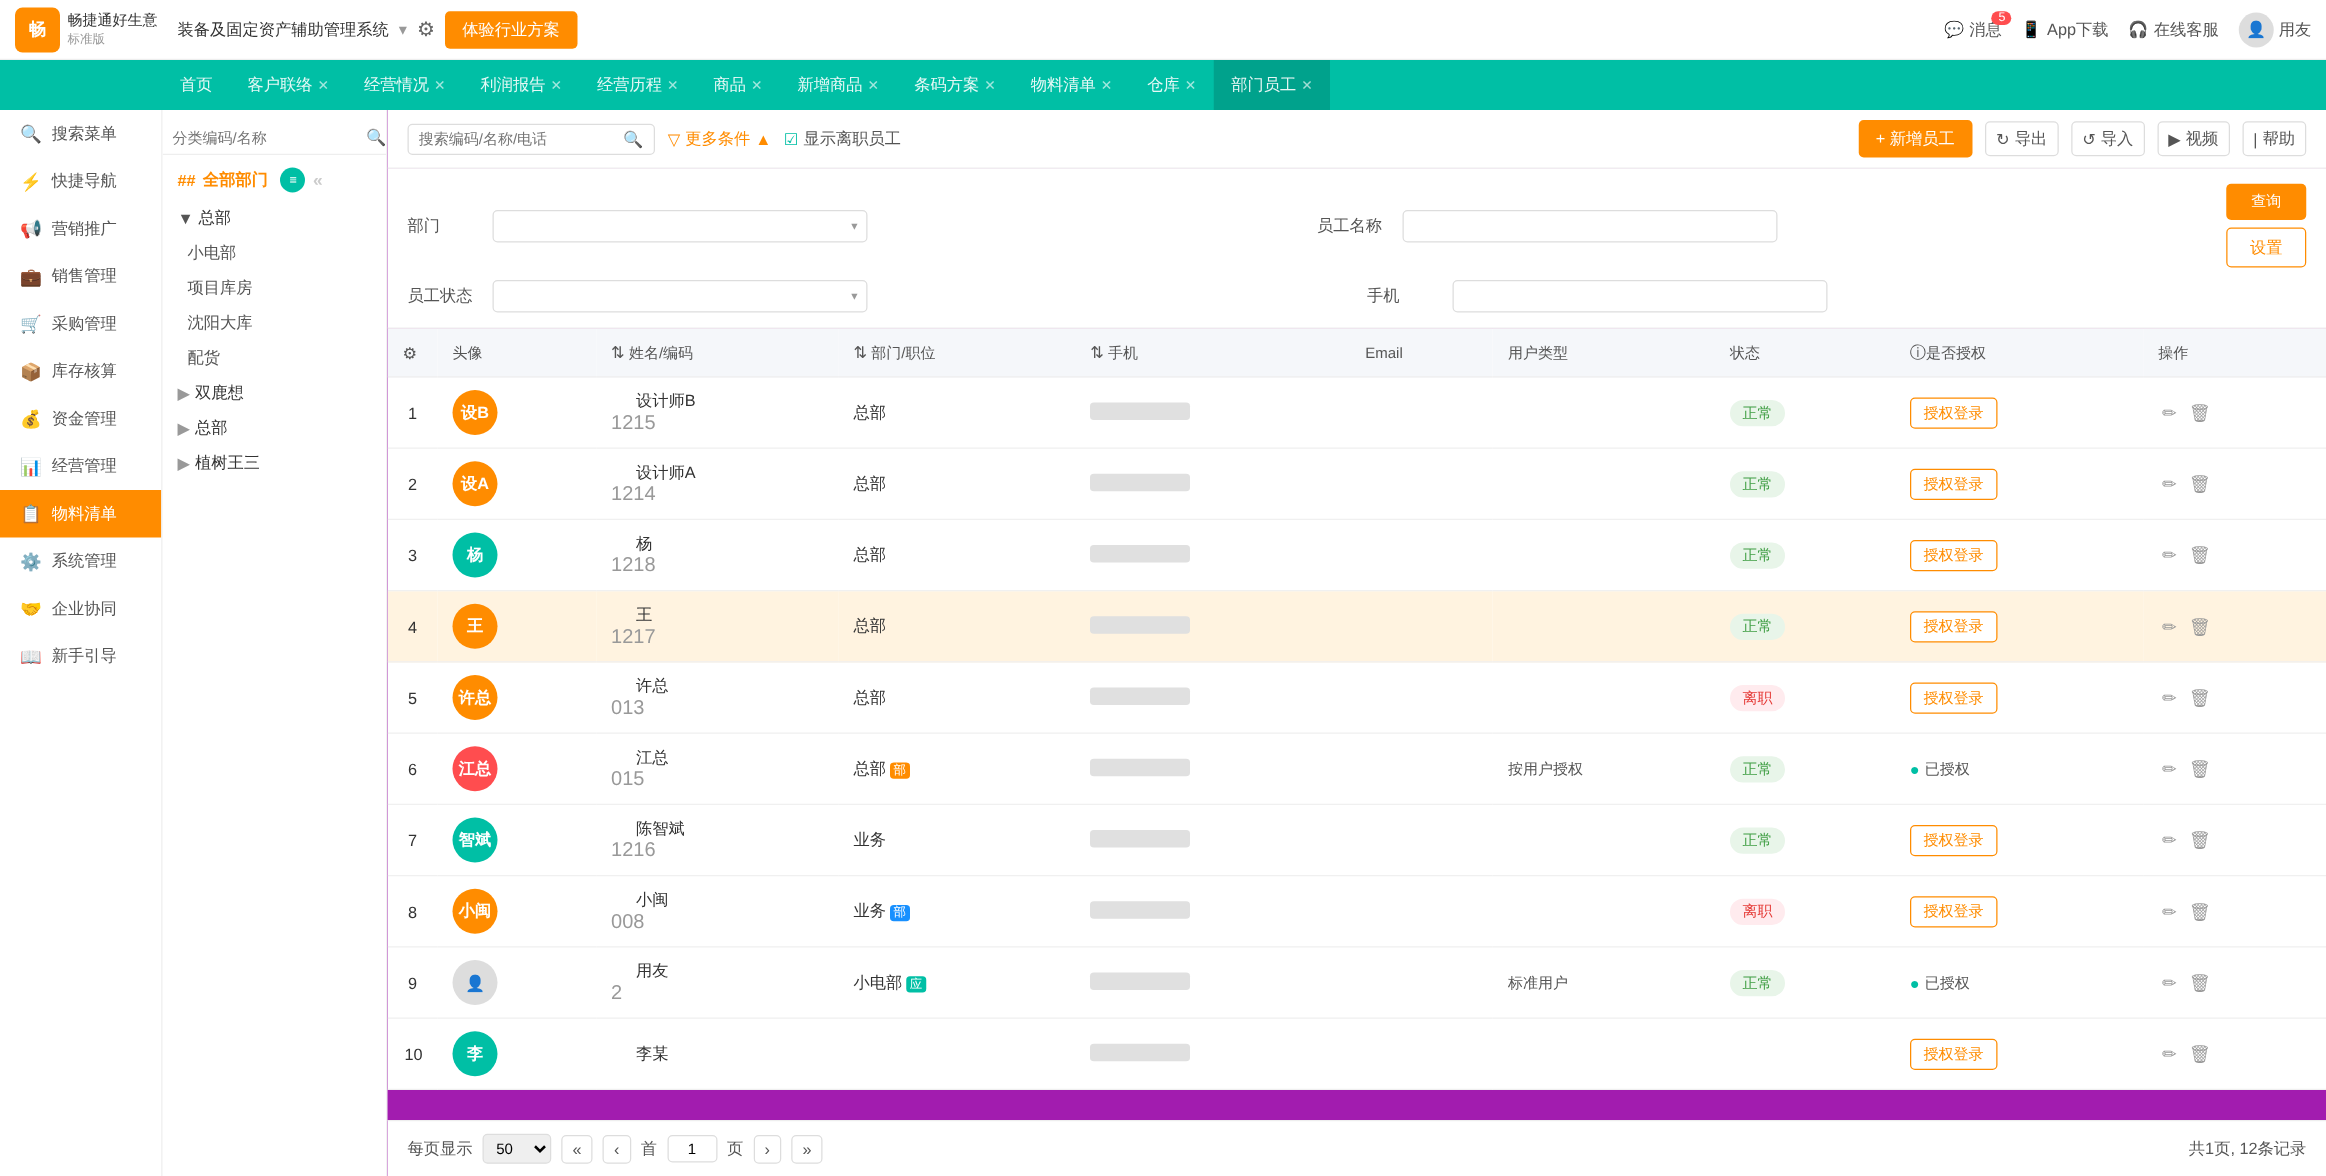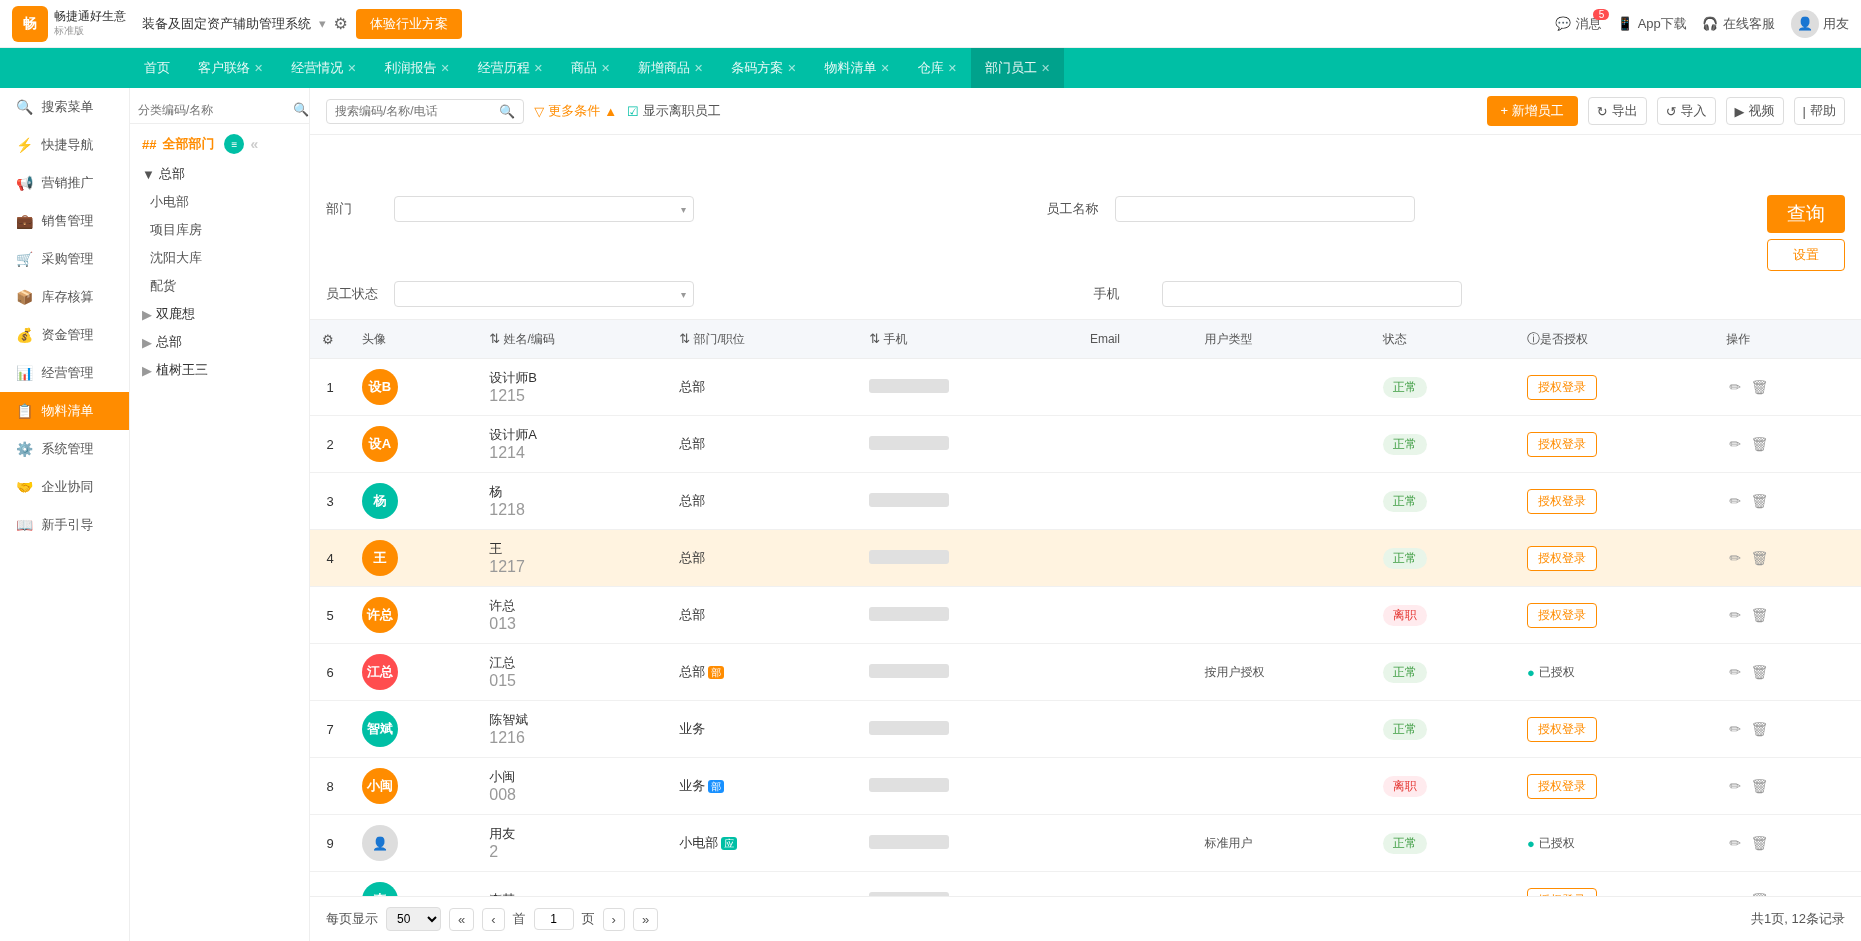--- a/index.html
+++ b/index.html
@@ -65,21 +65,21 @@
 
     
     .filter-bar { background: #fff; padding: 12px 16px; border-bottom: 1px solid #eee; display: flex; flex-direction: column; gap: 10px; }
     .filter-row { display: flex; align-items: center; gap: 16px; }
     .filter-field { display: flex; align-items: center; gap: 8px; flex: 1; }
     .filter-label { color: #555; font-size: 13px; white-space: nowrap; min-width: 60px; }
     .filter-input { flex: 1; border: 1px solid #ddd; border-radius: 4px; padding: 5px 8px; font-size: 12px; outline: none; max-width: 300px; }
     .select-wrap { position: relative; flex: 1; max-width: 300px; }
     .select-wrap select { width: 100%; border: 1px solid #ddd; border-radius: 4px; padding: 5px 8px; font-size: 12px; outline: none; background: #fff; appearance: none; cursor: pointer; }
     .select-arrow { position: absolute; right: 8px; top: 50%; transform: translateY(-50%); color: #999; font-size: 10px; pointer-events: none; }
-    .query-btn { background: #ff8c00; color: #fff; border: none; border-radius: 4px; padding: 6px 20px; cursor: pointer; font-size: 19px; margin-top: 48px; }
+    .query-btn { background: #ff8c00; color: #fff; border: none; border-radius: 4px; padding: 6px 20px; cursor: pointer; font-size: 12px; }
     .set-btn { background: #fff; color: #ff8c00; border: 1px solid #ff8c00; border-radius: 4px; padding: 6px 16px; cursor: pointer; font-size: 13px; }
     .filter-actions { display: flex; flex-direction: column; gap: 6px; }
 
     
     .table-wrap { flex: 1; overflow: auto; }
     table { width: 100%; border-collapse: collapse; background: #fff; }
     thead tr { background: #f5f7fa; }
     th { padding: 10px 12px; text-align: left; color: #555; font-weight: 500; font-size: 12px; border-bottom: 1px solid #eee; white-space: nowrap; }
     td { padding: 10px 12px; border-bottom: 1px solid #f0f0f0; vertical-align: middle; font-size: 13px; color: #333; }
     tr.highlighted { background: #fff3e0; }
@@ -87,21 +87,21 @@
     .avatar-gray { background: #ddd; color: #999; }
     .status-badge { padding: 2px 10px; border-radius: 12px; font-size: 12px; display: inline-block; }
     .status-normal { background: #e8f5e9; color: #43a047; }
     .status-resigned { background: #ffebee; color: #e53935; }
     .auth-btn { border: 1px solid #ff8c00; color: #ff8c00; background: #fff; border-radius: 4px; padding: 3px 10px; cursor: pointer; font-size: 12px; }
     .authorized { color: #555; font-size: 12px; display: flex; align-items: center; gap: 4px; }
     .authorized-dot { color: #00bfa5; }
     .user-type { color: #555; font-size: 12px; }
     .op-btn { color: #999; cursor: pointer; font-size: 14px; margin: 0 3px; }
     .name-code { display: flex; flex-direction: column; }
-    .name-text { font-size: 13px; color: #333; }
+    .name-text { font-size: 13px; color: #333; margin-left: 20px; }
     .code-text { font-size: 16px; color: #999; }
     .dept-badge { background: #ff8c00; color: #fff; border-radius: 3px; font-size: 10px; padding: 1px 3px; margin-left: 3px; }
     .dept-badge-blue { background: #1890ff; color: #fff; border-radius: 3px; font-size: 10px; padding: 1px 3px; margin-left: 3px; }
     .dept-badge-app { background: #00bfa5; color: #fff; border-radius: 3px; font-size: 10px; padding: 1px 3px; margin-left: 3px; }
     .phone-blur { background: #e0e0e0; border-radius: 3px; width: 80px; height: 14px; display: inline-block; }
 
     
     .pagination { background: #fff; padding: 10px 16px; display: flex; align-items: center; gap: 8px; border-top: 1px solid #eee; font-size: 12px; color: #555; }
     .page-size-select { border: 1px solid #ddd; border-radius: 4px; padding: 3px 6px; font-size: 12px; }
     .page-btn { border: 1px solid #ddd; border-radius: 4px; padding: 3px 8px; background: #fff; cursor: pointer; color: #555; }

